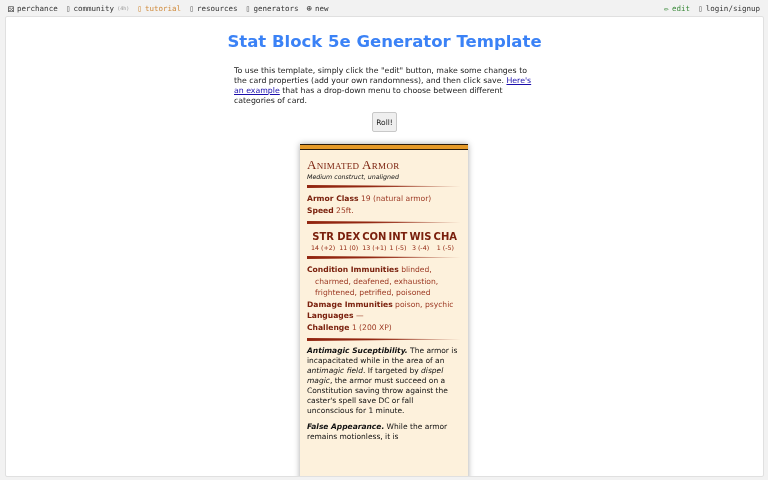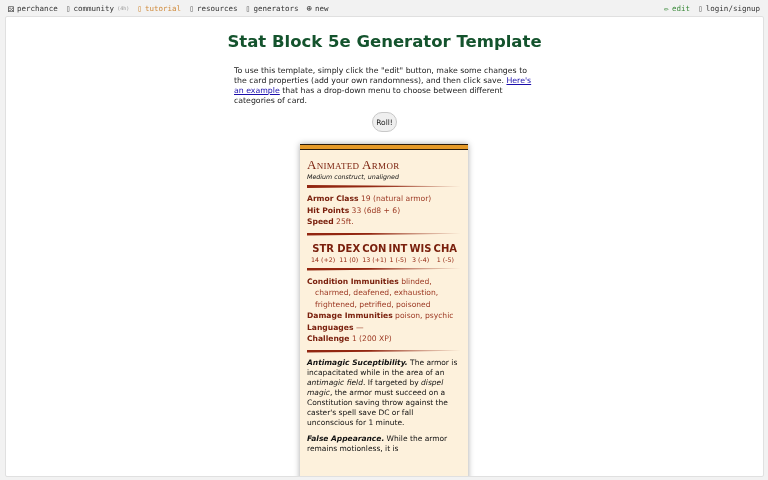--- a/index.html
+++ b/index.html
@@ -33,32 +33,32 @@
       position: absolute; top: 16px; left: 5px; width: 757px; height: 459px;
       background: #fff;
       border: 1px solid #e0e0e0;
       border-radius: 2px;
       overflow: hidden;
     }
     .page-title {
       position: absolute; top: 15px; left: 0; right: 0;
       text-align: center;
       font-family: "DejaVu Sans", sans-serif;
-      font-weight: bold; font-size: 16.5px; color: #14532d;
+      font-weight: bold; font-size: 16.5px; color: #3b82f6;
       letter-spacing: 0;
     }
     .intro {
       position: absolute; top: 49px; left: 228px; width: 300px;
       text-align: left;
       font-size: 7.8px; line-height: 10px; color: #222;
     }
     .intro a { color: #1a0dab; text-decoration: underline; cursor: pointer; }
     .roll-btn {
       position: absolute; top: 95px; left: 366px; width: 25px; height: 20px;
-      background: #efefef; border: 1px solid #c8c8c8; border-radius: 10px;
+      background: #efefef; border: 1px solid #c8c8c8; border-radius: 2px;
       font-size: 7.5px; color: #222;
       display: flex; align-items: center; justify-content: center;
       cursor: pointer; padding: 0; font-family: "DejaVu Sans", sans-serif;
     }
 
     
     .statblock {
       position: absolute; top: 127px; left: 294px; width: 168px; height: 340px;
       background: #fdf1dc;
       box-shadow: 0 0 6px rgba(0,0,0,0.35);
@@ -155,24 +155,20 @@
     <div class="sb-inner">
       <div class="creature-name">Animated Armor</div>
       <div class="creature-type">Medium construct, unaligned</div>
       <div class="rule"></div>
 
       <div class="prop">
         <b>Armor Class</b>
         <span class="val">19 (natural armor)</span>
       </div>
       <div class="prop">
-        <b>Hit Points</b>
-        <span class="val">33 (6d8 + 6)</span>
-      </div>
-      <div class="prop">
         <b>Speed</b>
         <span class="val">25ft.</span>
       </div>
 
       <div class="rule"></div>
 
       <div class="abilities">
         <div class="ability">
           <div class="name">STR</div>
           <div class="score">14 (+2)</div>

